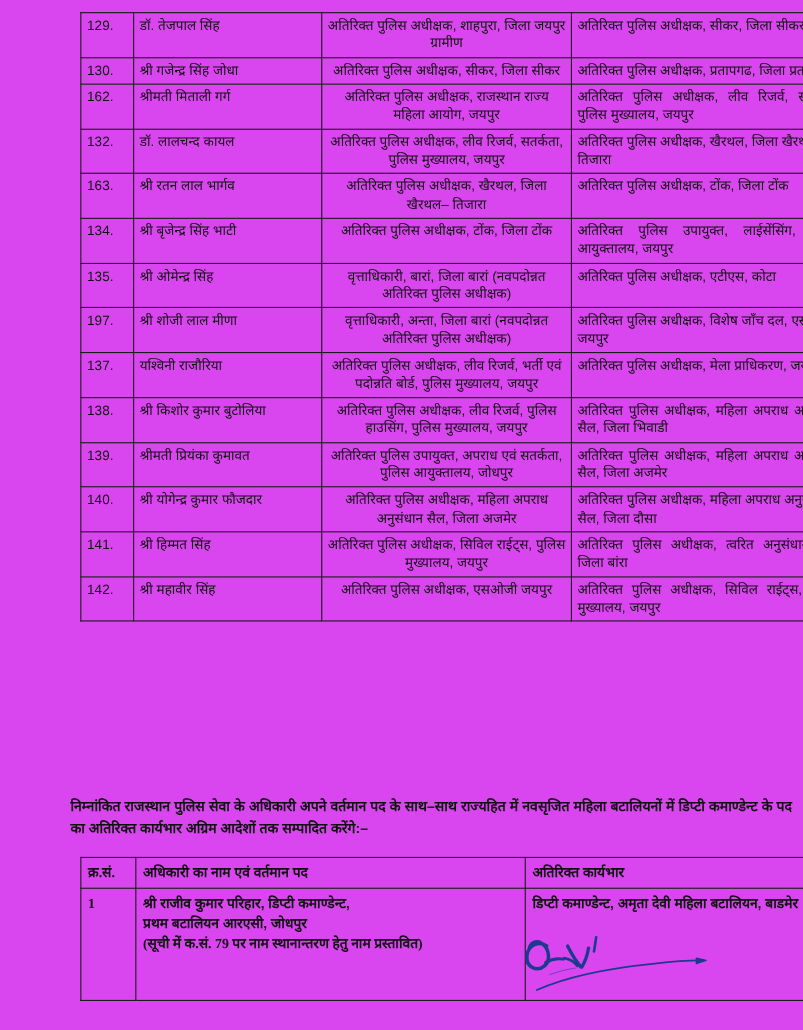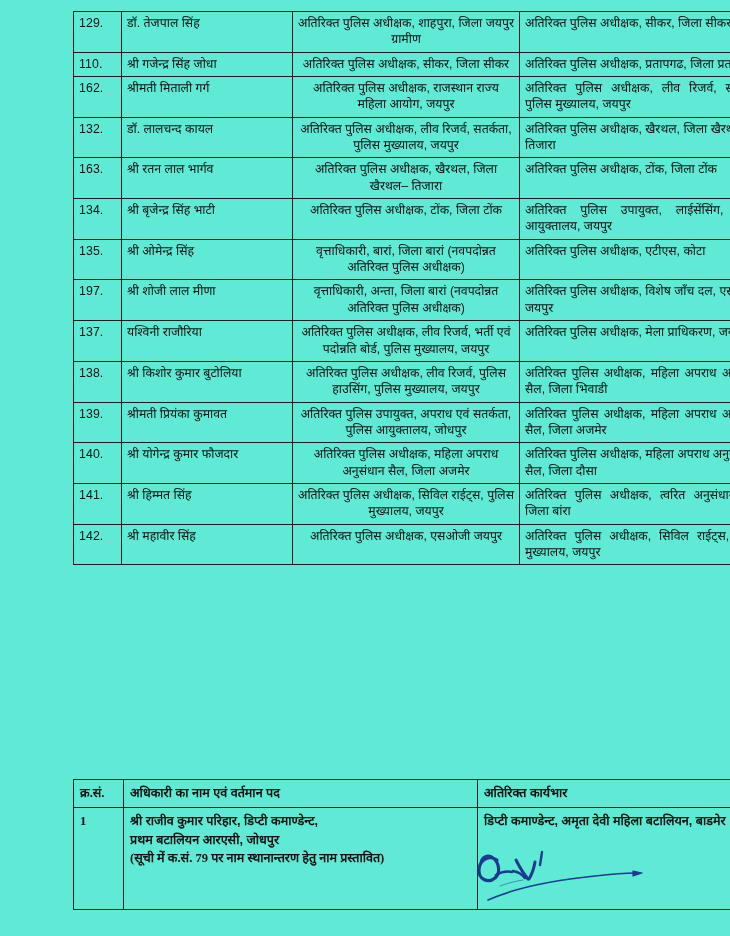--- a/index.html
+++ b/index.html
@@ -13,21 +13,21 @@
     height: 936px;
     position: relative;
     font-family: "Liberation Sans", "DejaVu Sans", sans-serif;
     color: #111111;
     overflow: hidden;
   }
 
   .page {
     position: absolute;
     inset: 0;
-    background: #5eead4;
+    background: #d946ef;
   }
 
   
   .main-table {
     position: absolute;
     left: 73px;
     top: 11px;
     width: 652px;
     border-collapse: collapse;
     table-layout: fixed;
@@ -120,21 +120,21 @@
     <tbody>
 
       <tr>
         <td class="col-sn sn">129.</td>
         <td class="col-name">डॉ. तेजपाल सिंह</td>
         <td class="col-cur">अतिरिक्त पुलिस अधीक्षक, शाहपुरा, जिला जयपुर ग्रामीण</td>
         <td class="col-new cell-just">अतिरिक्त पुलिस अधीक्षक, सीकर, जिला सीकर</td>
       </tr>
 
       <tr>
-        <td class="col-sn sn">110.</td>
+        <td class="col-sn sn">130.</td>
         <td class="col-name">श्री गजेन्द्र सिंह जोधा</td>
         <td class="col-cur">अतिरिक्त पुलिस अधीक्षक, सीकर, जिला सीकर</td>
         <td class="col-new">अतिरिक्त पुलिस अधीक्षक, प्रतापगढ, जिला प्रतापगढ</td>
       </tr>
 
       <tr>
         <td class="col-sn sn">162.</td>
         <td class="col-name">श्रीमती मिताली गर्ग</td>
         <td class="col-cur">अतिरिक्त पुलिस अधीक्षक, राजस्थान राज्य महिला आयोग, जयपुर</td>
         <td class="col-new cell-just">अतिरिक्त पुलिस अधीक्षक, लीव रिजर्व, सतर्कता, पुलिस मुख्यालय, जयपुर</td>
@@ -213,20 +213,21 @@
       <tr>
         <td class="col-sn sn">142.</td>
         <td class="col-name">श्री महावीर सिंह</td>
         <td class="col-cur">अतिरिक्त पुलिस अधीक्षक, एसओजी जयपुर</td>
         <td class="col-new cell-just">अतिरिक्त पुलिस अधीक्षक, सिविल राईट्स, पुलिस मुख्यालय, जयपुर</td>
       </tr>
 
     </tbody>
   </table>
 
+  <div class="note">निम्नांकित राजस्थान पुलिस सेवा के अधिकारी अपने वर्तमान पद के साथ–साथ राज्यहित में नवसृजित महिला बटालियनों में डिप्टी कमाण्डेन्ट के पद का अतिरिक्त कार्यभार अग्रिम आदेशों तक सम्पादित करेंगे:–</div>
 
   <table class="bottom-table">
     <tbody>
       <tr>
         <td class="b-col-sn b-sn">क्र.सं.</td>
         <td class="b-col-name">अधिकारी का नाम एवं वर्तमान पद</td>
         <td class="b-col-extra">अतिरिक्त कार्यभार</td>
       </tr>
       <tr class="b-row-1">
         <td class="b-sn">1</td>

